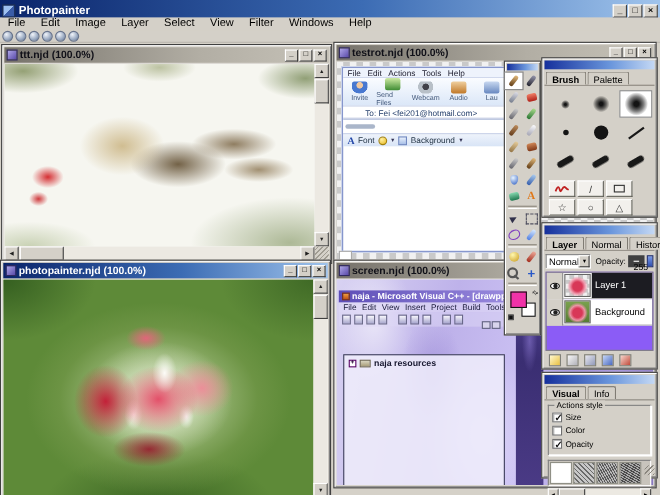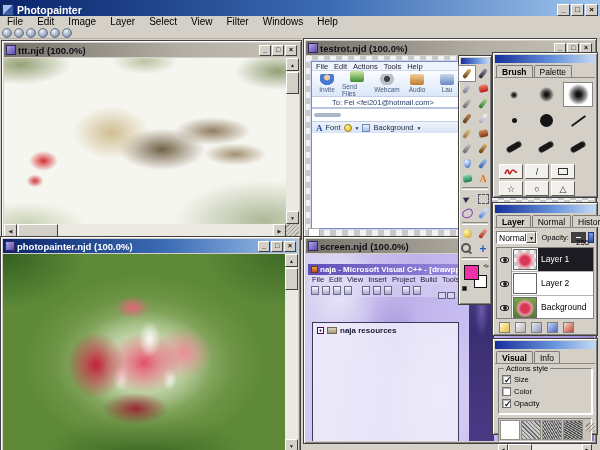--- a/index.html
+++ b/index.html
@@ -525,27 +525,20 @@
   <div class="llist">
 
     <div class="lrow on">
      <span class="eyeb">
             <span class="eye"></span>
           </span>
      <span class="th th-rose-ck"></span>
      <span class="lname">Layer 1</span>
     </div>
 
-    <div class="lrow">
-     <span class="eyeb">
-            <span class="eye"></span>
-          </span>
-     <span class="th"></span>
-     <span class="lname">Layer 2</span>
-    </div>
 
     <div class="lrow">
      <span class="eyeb">
             <span class="eye"></span>
           </span>
      <span class="th th-rose"></span>
      <span class="lname">Background</span>
     </div>
 
   </div>

